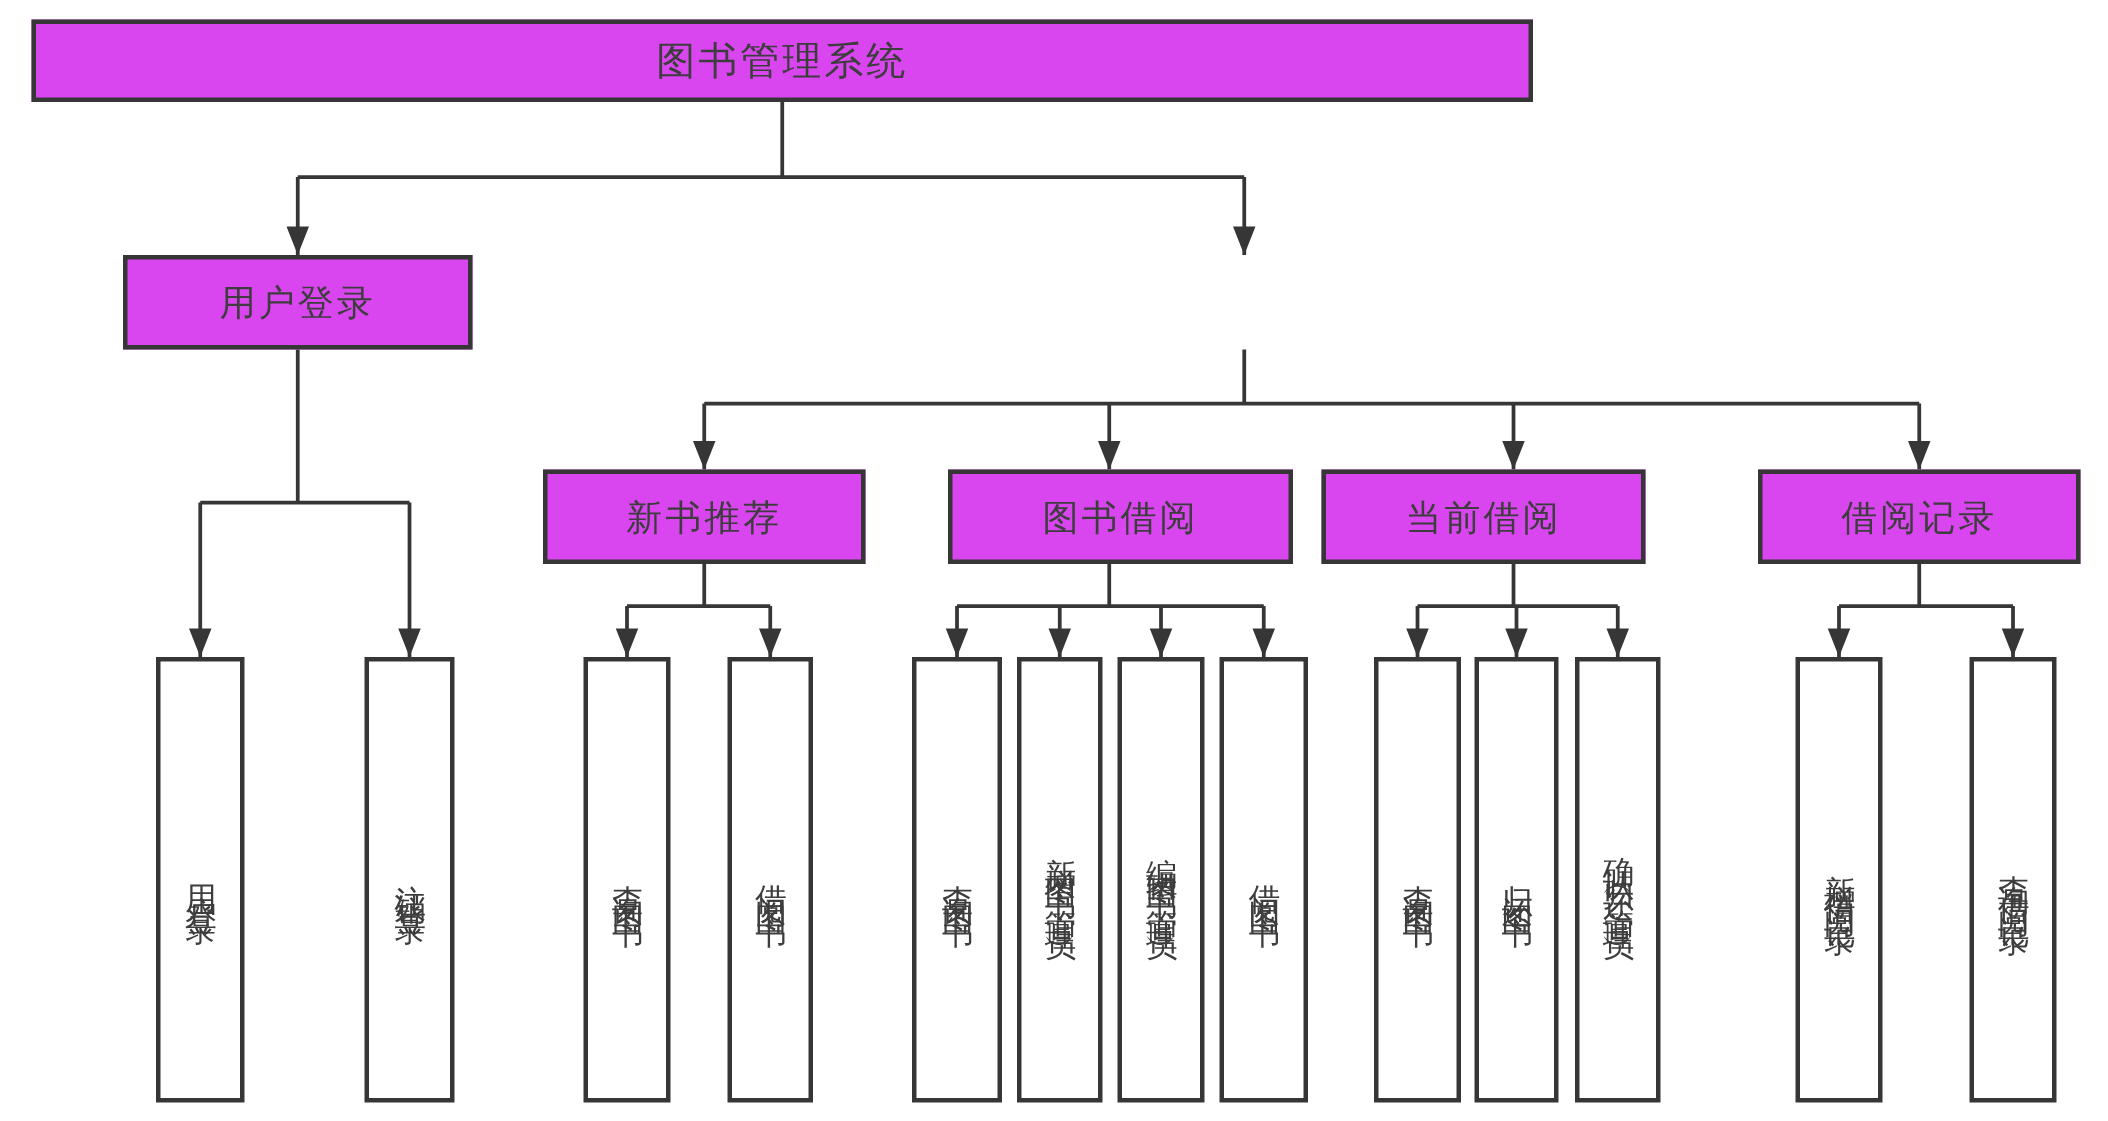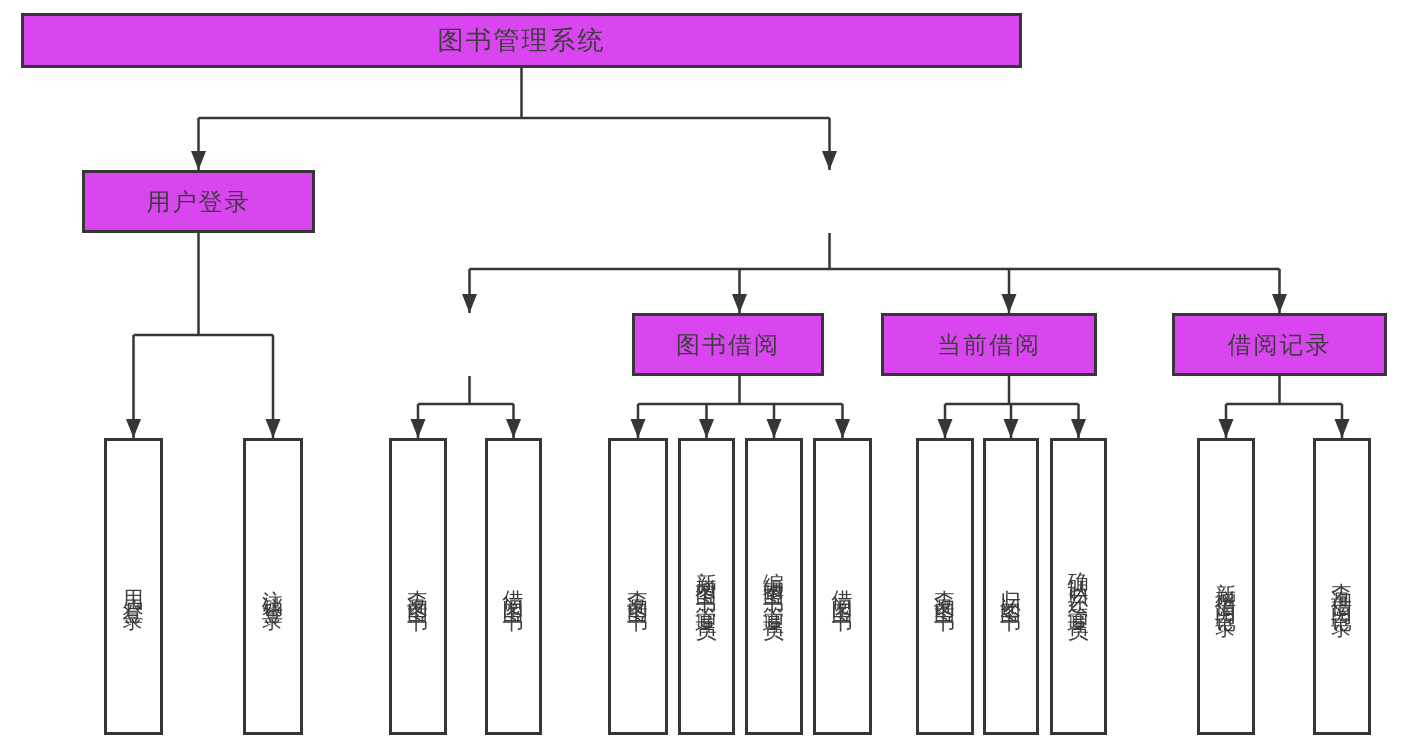--- a/index.html
+++ b/index.html
@@ -96,21 +96,22 @@
       M1003.5 419 L1018.5 419 L1011 438 Z
       M1071 419 L1086 419 L1078.5 438 Z
       M1218.5 419 L1233.5 419 L1226 438 Z
       M1334.5 419 L1349.5 419 L1342 438 Z"></path>
   </svg>
 
   <div class="node root" style="left:21px; top:13px; width:1001px; height:55px;">图书管理系统</div>
 
   <div class="node mid" style="left:82px; top:170px; width:233px; height:63px;">用户登录</div>
 
-  <div class="node mid" style="left:632px; top:313px; width:192px; height:63px;">图书借阅</div>
+  <div class="node mid" style="left:362px; top:313px; width:215px; height:63px;">新书推荐</div>
+  <div class="node mid" style="left:632px; top:313px; width:230px; height:63px;">图书借阅</div>
   <div class="node mid" style="left:881px; top:313px; width:216px; height:63px;">当前借阅</div>
   <div class="node mid" style="left:1172px; top:313px; width:215px; height:63px;">借阅记录</div>
 
   <div class="leaf" style="left:104px; top:438px; width:59px; height:297px;">用户登录</div>
   <div class="leaf" style="left:243px; top:438px; width:60px; height:297px;">注销登录</div>
 
   <div class="leaf" style="left:389px; top:438px; width:58px; height:297px;">查询图书</div>
   <div class="leaf" style="left:485px; top:438px; width:57px; height:297px;">借阅图书</div>
 
   <div class="leaf" style="left:608px; top:438px; width:60px; height:297px;">查询图书</div>

